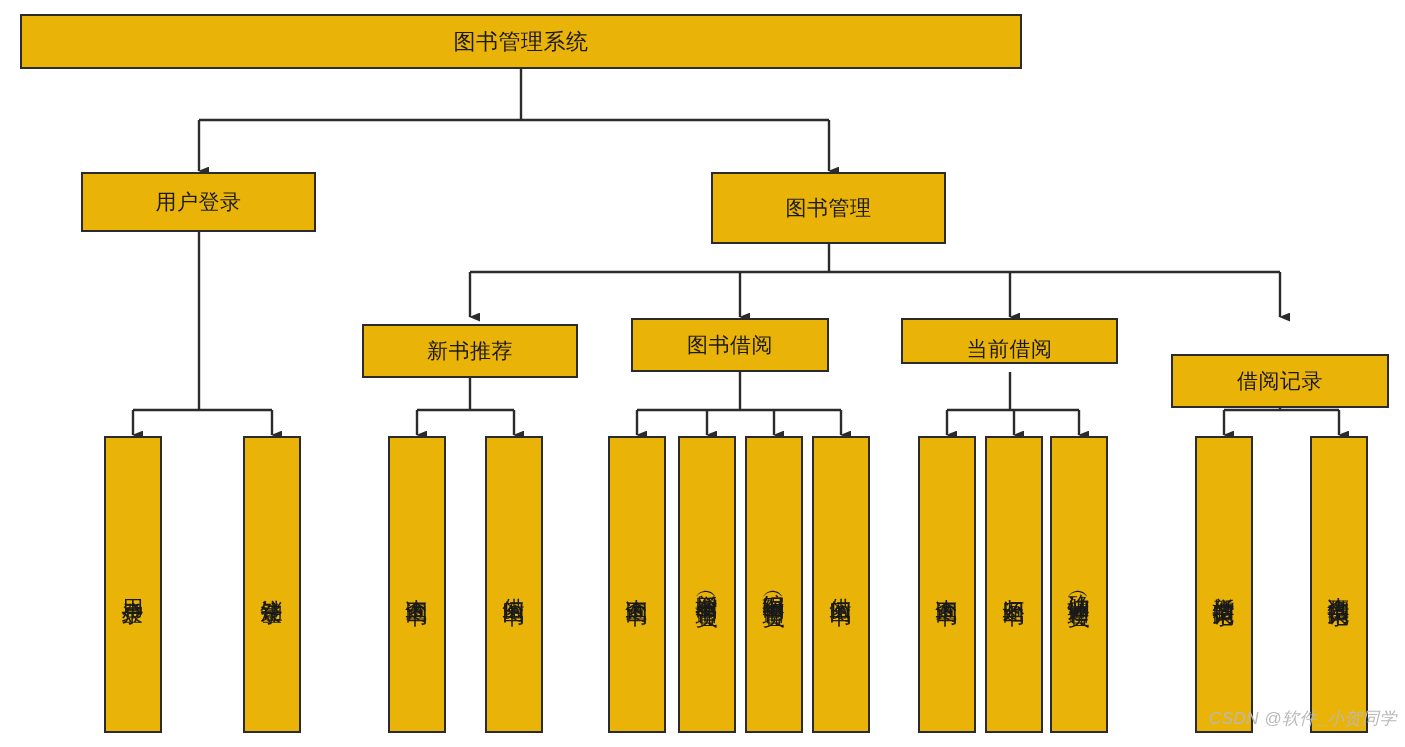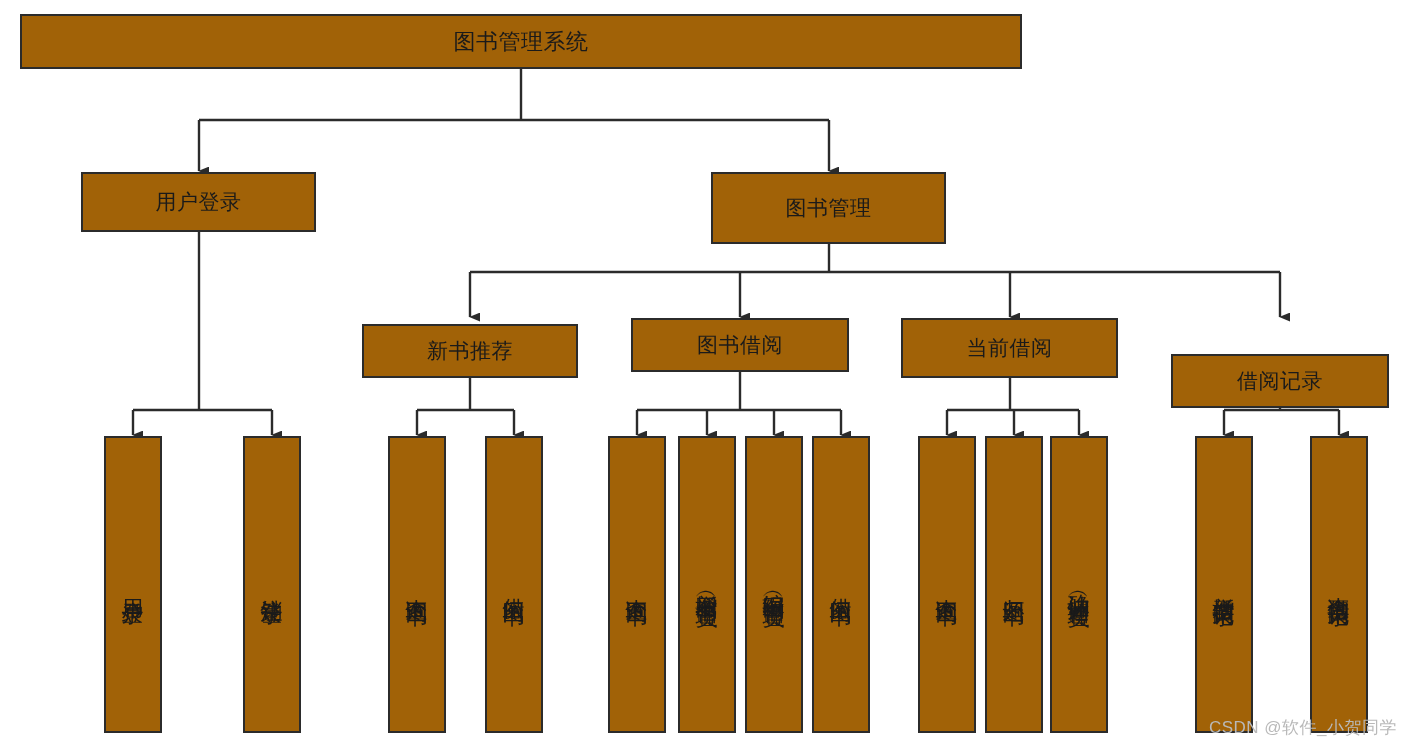--- a/index.html
+++ b/index.html
@@ -22,21 +22,21 @@
     position: absolute;
     left: 0;
     top: 0;
     width: 1405px;
     height: 747px;
     pointer-events: none;
   }
   .node {
     position: absolute;
     box-sizing: border-box;
-    background: #a16207;
+    background: #eab308;
     border: 2px solid #2b2b2b;
     display: flex;
     align-items: center;
     justify-content: center;
     color: #1a1a1a;
   }
   .node .lbl {
     display: block;
     text-align: center;
     line-height: 1.18;
@@ -59,25 +59,26 @@
     writing-mode: vertical-rl;
     text-orientation: upright;
     font-size: 22px;
     line-height: 1.05;
     letter-spacing: 2px;
     max-height: 100%;
   }
   .watermark {
     position: absolute;
     right: 8px;
-    bottom: 8px;
+    bottom: 17px;
     font-size: 17px;
     color: #b9b9b9;
     white-space: nowrap;
     letter-spacing: 0.5px;
+    font-style: italic;
   }
 </style>
 </head>
 <body>
 
 <div id="canvas">
 
   <svg id="edges" width="1405" height="747" viewBox="0 0 1405 747">
     <defs>
       <marker id="arrowhead" markerWidth="9" markerHeight="11" refX="4.5" refY="10.2" orient="auto" markerUnits="userSpaceOnUse">
@@ -127,24 +128,24 @@
       </div>
       <div class="node h" style="left: 81px; top: 172px; width: 235px; height: 60px;">
         <span class="lbl">用户登录</span>
       </div>
       <div class="node h" style="left: 711px; top: 172px; width: 235px; height: 72px;">
         <span class="lbl">图书管理</span>
       </div>
       <div class="node h" style="left: 362px; top: 324px; width: 216px; height: 54px;">
         <span class="lbl">新书推荐</span>
       </div>
-      <div class="node h" style="left: 631px; top: 318px; width: 218px; height: 54px;">
+      <div class="node h" style="left: 631px; top: 318px; width: 198px; height: 54px;">
         <span class="lbl">图书借阅</span>
       </div>
-      <div class="node h" style="left: 901px; top: 318px; width: 217px; height: 60px;">
+      <div class="node h" style="left: 901px; top: 318px; width: 217px; height: 46px; align-items: flex-end;">
         <span class="lbl">当前借阅</span>
       </div>
       <div class="node h" style="left: 1171px; top: 318px; width: 218px; height: 54px; margin-top: 36px;">
         <span class="lbl">借阅记录</span>
       </div>
       <div class="node v" style="left: 104px; top: 436px; width: 58px; height: 297px;">
         <span class="lbl">用户登录</span>
       </div>
       <div class="node v" style="left: 243px; top: 436px; width: 58px; height: 297px;">
         <span class="lbl">注销登录</span>

